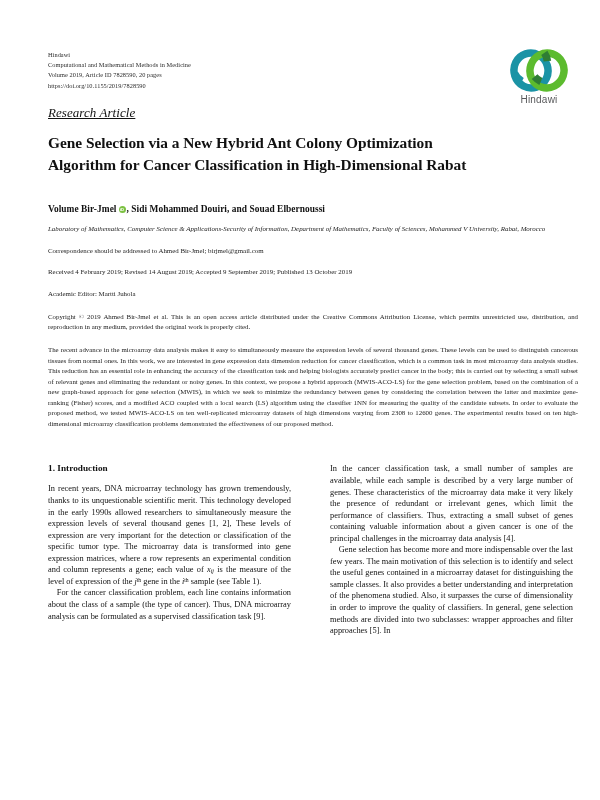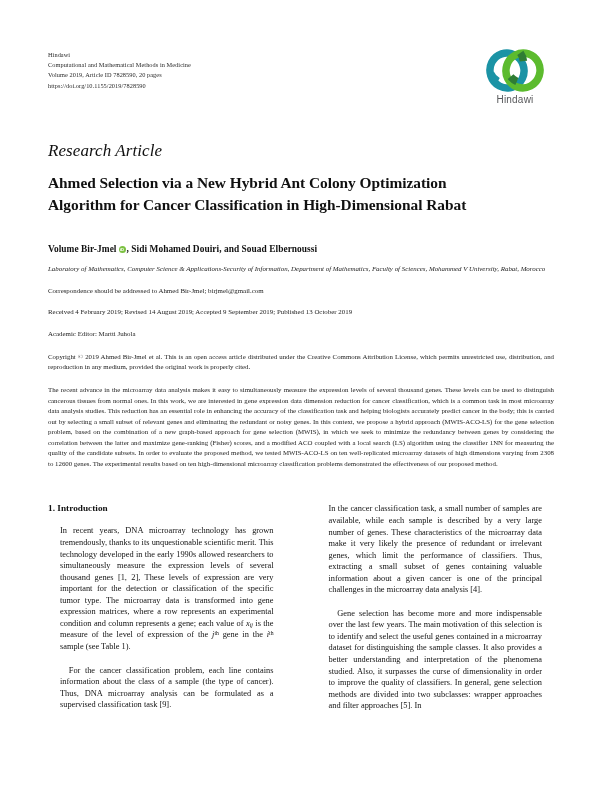--- a/index.html
+++ b/index.html
@@ -13,21 +13,21 @@
     overflow: hidden;
     font-family: "Liberation Serif", "DejaVu Serif", serif;
     color: #111111;
     -webkit-font-smoothing: antialiased;
   }
   .page {
     position: relative;
     width: 600px;
     height: 800px;
     box-sizing: border-box;
-    padding: 48px 46px 0 48px;
+    padding: 48px 22px 0 48px;
   }
 
   
   .masthead {
     display: flex;
     align-items: flex-start;
     justify-content: space-between;
   }
   .journal-block {
     font-size: 6.3px;
@@ -48,23 +48,23 @@
     font-family: "Liberation Sans", sans-serif;
     font-size: 10px;
     color: #58595b;
     letter-spacing: .02em;
     margin-top: 2px;
   }
 
   
   .article-type {
     font-style: italic;
-    font-size: 17px;
-    margin-top: 36px;
+    font-size: 13px;
     letter-spacing: .005em;
+    text-decoration: underline;
   }
   .title {
     font-weight: bold;
     font-size: 15.4px;
     line-height: 1.40;
     margin-top: 11px;
     letter-spacing: -.002em;
   }
 
   
@@ -125,32 +125,32 @@
     font-size: 6.85px;
     line-height: 1.545;
     margin-top: 12px;
     text-align: justify;
     color: #1c1c1c;
   }
 
   
   .body-cols {
     display: flex;
-    gap: 31px;
+    gap: 39px;
     margin-top: 34px;
   }
   .col { width: 243px; }
   .section-heading {
     font-weight: bold;
     font-size: 9.2px;
     margin-bottom: 10px;
     letter-spacing: .005em;
   }
   .col p {
-    margin: 12px;
+    margin: 0;
     font-size: 8.35px;
     line-height: 1.385;
     text-align: justify;
     color: #111111;
   }
   .col p + p { text-indent: 1.05em; }
   .col p.spacer-top { margin-top: 0; }
 
   var, .mathit {
     font-style: italic;
@@ -185,26 +185,26 @@
         <g fill="none" stroke-width="15" stroke="#1b93a5">
           <path d="M22 58 a34 35 0 0 1 -9 -20" transform="rotate(-18 46 43)"></path>
         </g>
       </svg>
       <div class="logo-word">Hindawi</div>
     </div>
   </div>
 
   <div class="article-type">Research Article</div>
   <div class="title">
-    <span>Ahmed Selection via a New Hybrid Ant Colony Optimization</span><br>
+    <span>Gene Selection via a New Hybrid Ant Colony Optimization</span><br>
     <span>Algorithm for Cancer Classification in High-Dimensional Rabat</span>
   </div>
 
   <div class="authors">
-    <span>Volume Bir-Jmel</span><span class="orcid"></span><span>, Sidi Mohamed Douiri, and Souad Elbernoussi</span>
+    <span>Volume Bir-Jmel</span><span class="orcid"></span><span>, Sidi Mohammed Douiri, and Souad Elbernoussi</span>
   </div>
 
   <div class="affiliation">Laboratory of Mathematics, Computer Science &amp; Applications-Security of Information, Department of Mathematics, Faculty of Sciences, Mohammed V University, Rabat, Morocco</div>
 
   <div class="meta-line">Correspondence should be addressed to Ahmed Bir-Jmel; birjmel@gmail.com</div>
   <div class="meta-line">Received 4 February 2019; Revised 14 August 2019; Accepted 9 September 2019; Published 13 October 2019</div>
   <div class="meta-line editor">Academic Editor: Martti Juhola</div>
 
   <div class="copyright">Copyright © 2019 Ahmed Bir-Jmel et al. This is an open access article distributed under the Creative Commons Attribution License, which permits unrestricted use, distribution, and reproduction in any medium, provided the original work is properly cited.</div>
 

